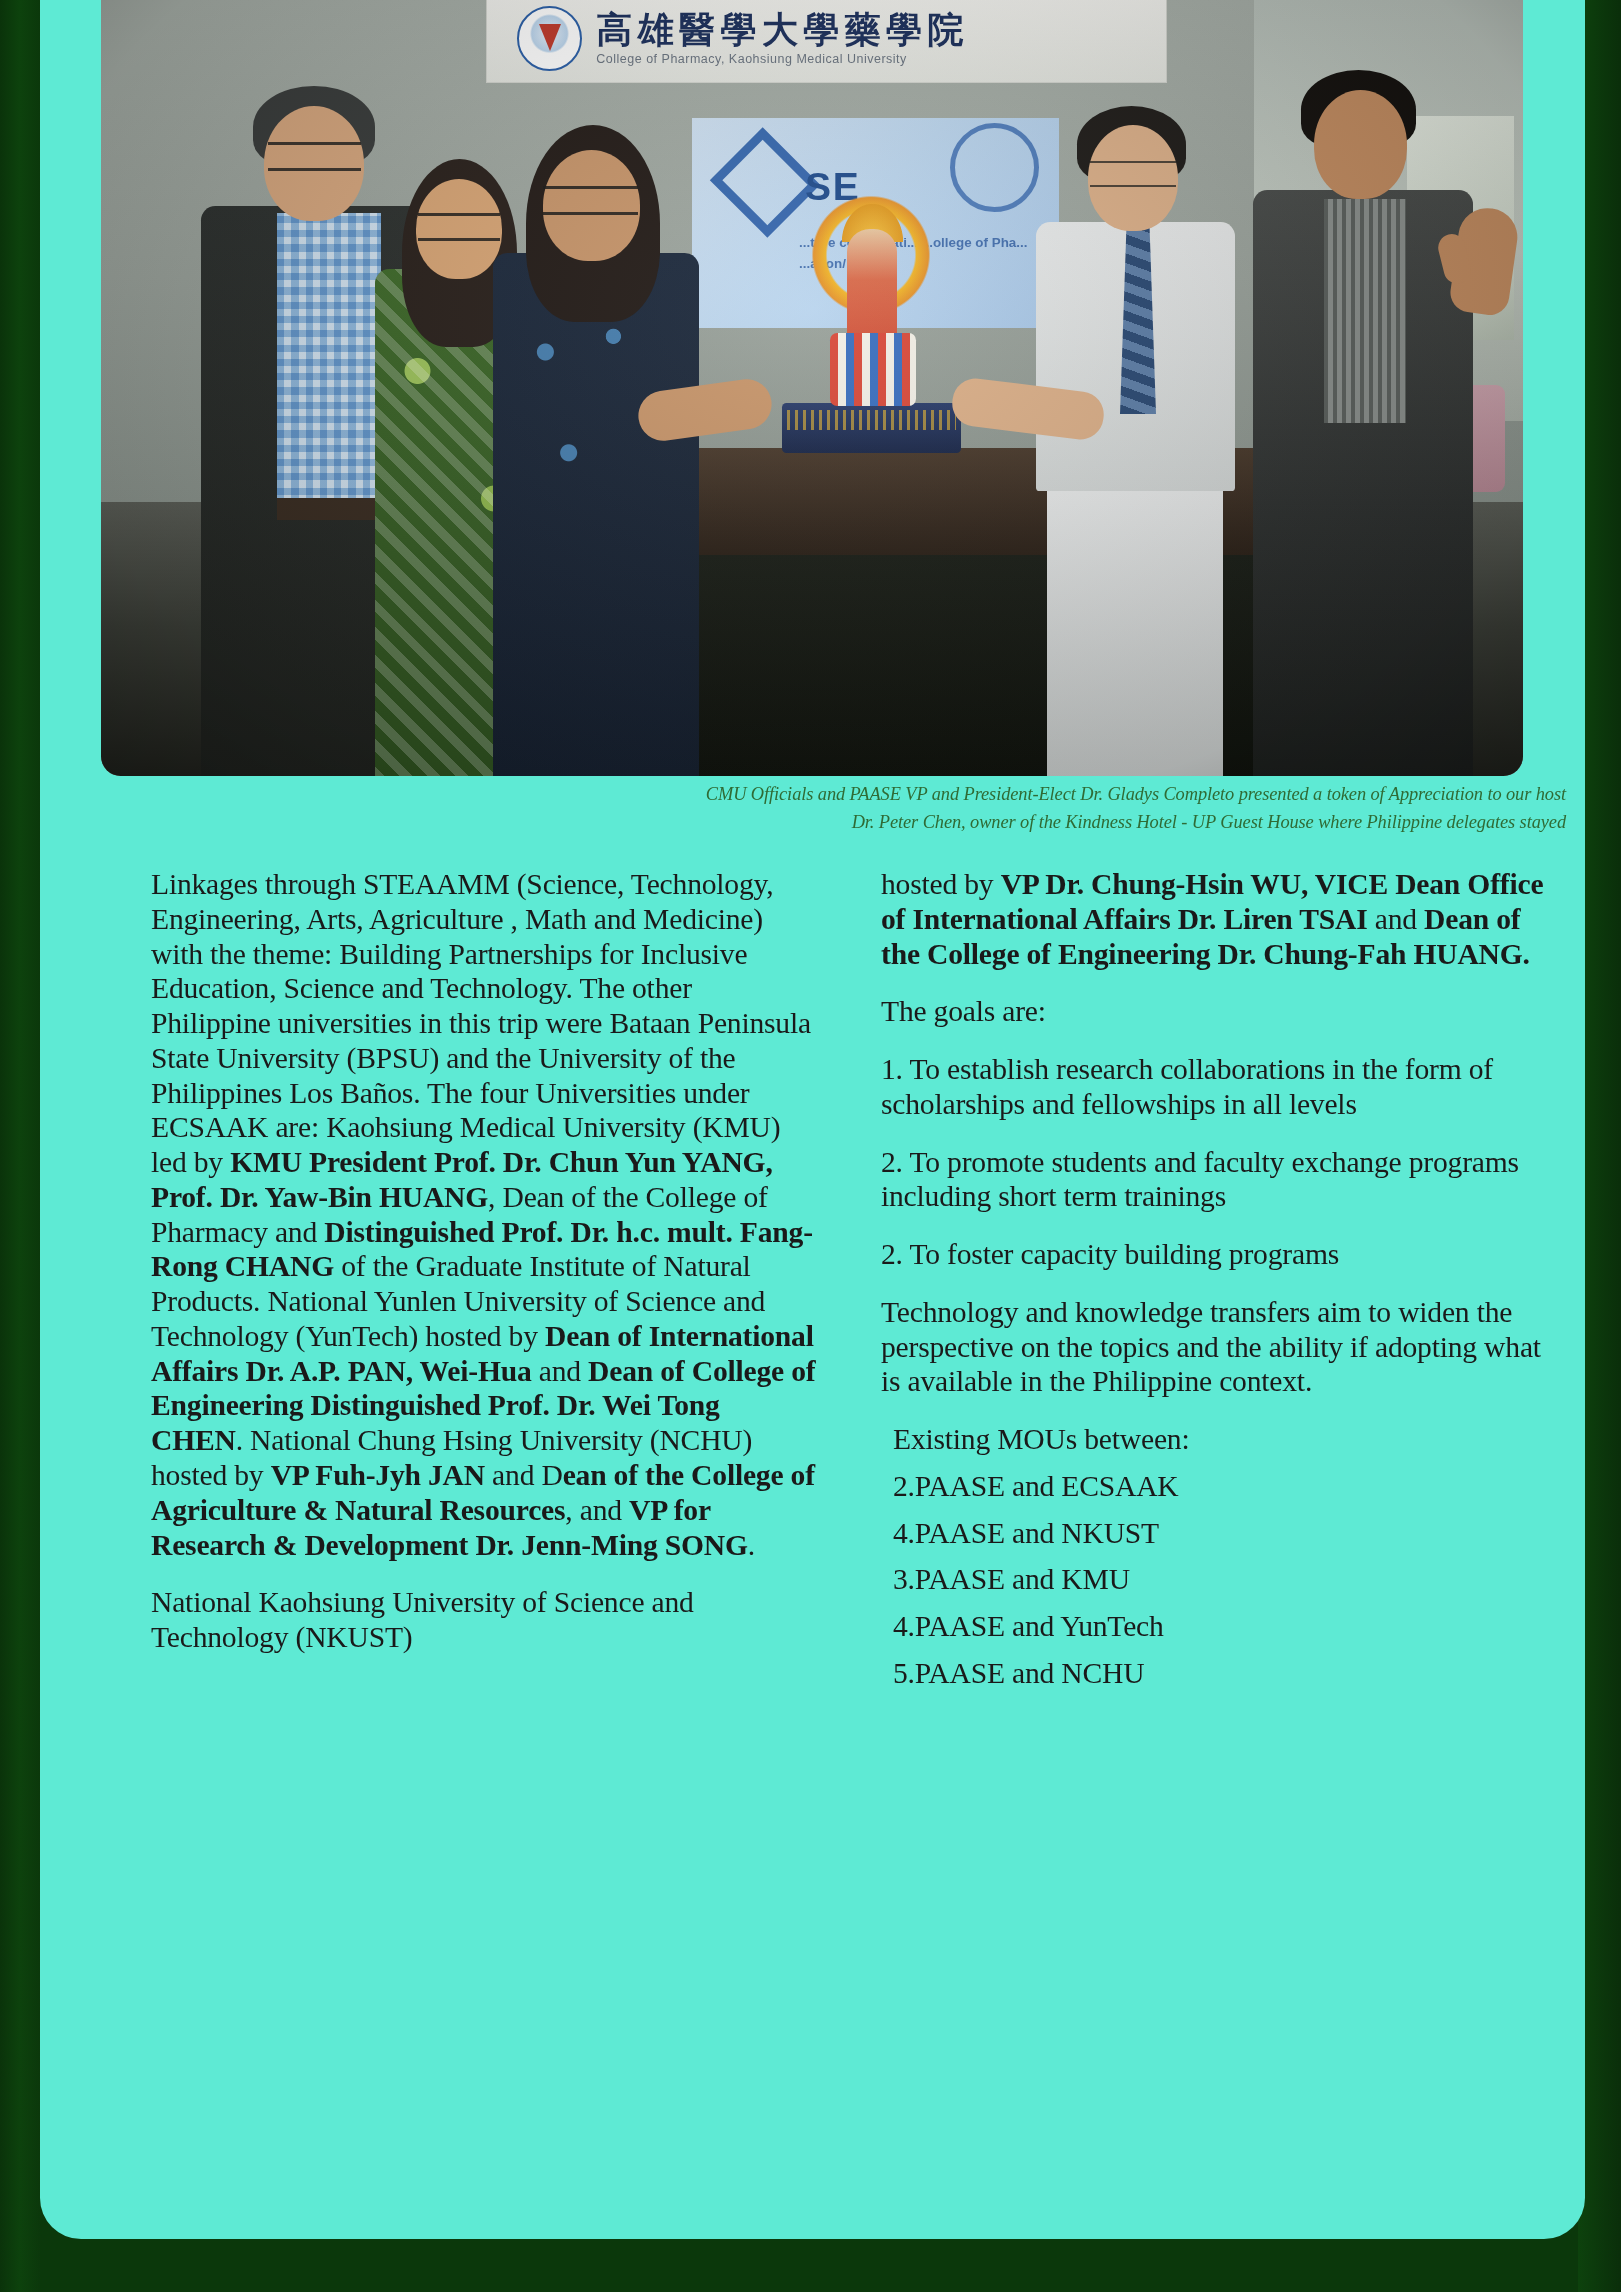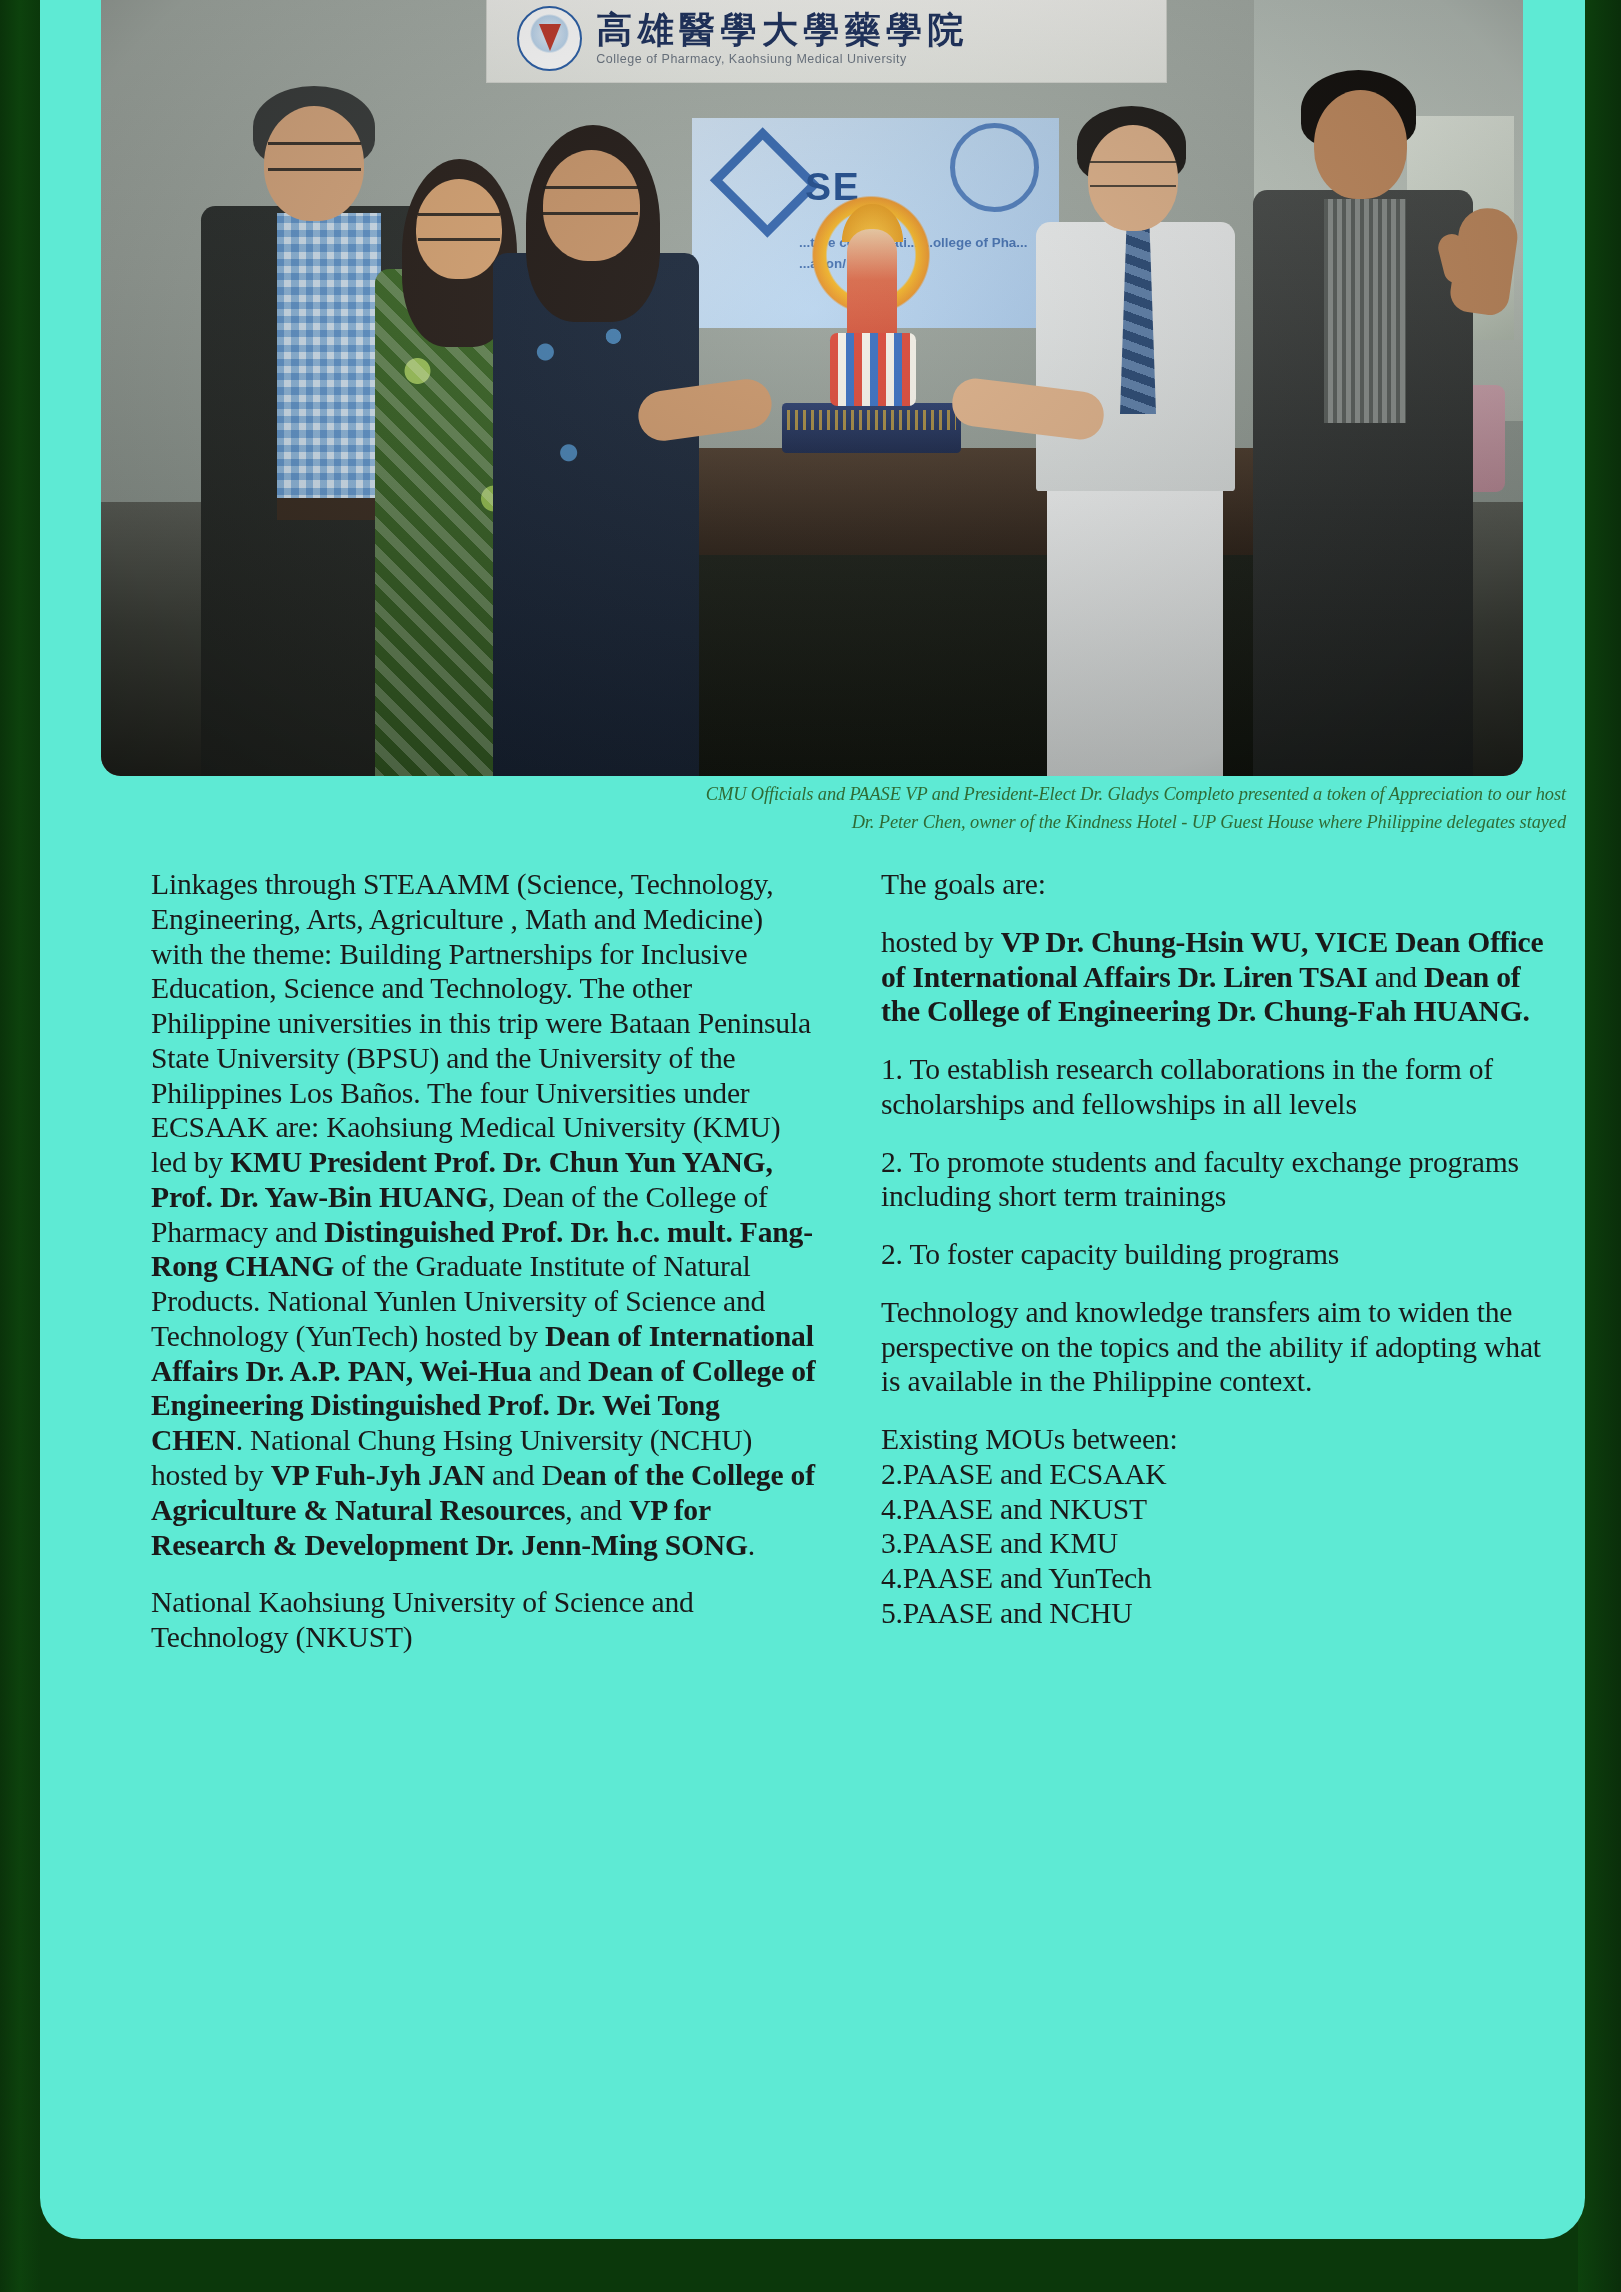--- a/index.html
+++ b/index.html
@@ -357,21 +357,21 @@
   .col p {
     margin: 0 0 23px 0;
     font-size: 29.6px;
     line-height: 1.175;
     color: #1a1a1a;
     font-family: "Liberation Serif", serif;
     text-align: left;
     letter-spacing: -0.2px;
   }
   .col b { font-weight: bold; }
-  .mou-list p { margin: 0; }
+  .mou-list p { margin: 12px; }
 </style>
 </head>
 <body>
 
 <div class="frame">
   <div class="frame-right-shade"></div>
 </div>
 
 <div class="page">
 
@@ -463,23 +463,23 @@
 
   <div class="columns">
 
     <div class="col">
       <p><span>Linkages through STEAAMM (Science, Technology, Engineering, Arts, Agriculture , Math and Medicine) with the theme: Building Partnerships for Inclusive Education, Science and Technology. The other Philippine universities in this trip were Bataan Peninsula State University (BPSU) and the University of the Philippines Los Baños. The four Universities under ECSAAK are: Kaohsiung Medical University (KMU)  led by </span><b>KMU President Prof. Dr. Chun Yun YANG, Prof. Dr. Yaw-Bin HUANG</b><span>, Dean of the College of Pharmacy and </span><b>Distinguished Prof. Dr. h.c. mult. Fang-Rong CHANG</b><span> of the Graduate Institute of Natural Products. National Yunlen University of Science and Technology (YunTech) hosted by </span><b>Dean of International Affairs  Dr. A.P. PAN, Wei-Hua</b><span> and </span><b>Dean of College of Engineering Distinguished Prof. Dr. Wei Tong CHEN</b><span>. National Chung Hsing University  (NCHU) hosted by </span><b>VP Fuh-Jyh JAN</b><span> and D</span><b>ean of the College of Agriculture &amp; Natural Resources</b><span>, and </span><b>VP for Research &amp; Development Dr. Jenn-Ming SONG</b><span>.</span></p>
 
       <p>National Kaohsiung University of Science and Technology (NKUST)</p>
     </div>
 
     <div class="col">
+      <p><span>hosted by </span><b>VP Dr. Chung-Hsin WU, VICE Dean Office of International Affairs Dr. Liren TSAI</b><span> and </span><b>Dean of the College of Engineering Dr. Chung-Fah HUANG.</b></p>
+
       <p>The goals are:</p>
-
-      <p><span>hosted by </span><b>VP Dr. Chung-Hsin WU, VICE Dean Office of International Affairs Dr. Liren TSAI</b><span> and </span><b>Dean of the College of Engineering Dr. Chung-Fah HUANG.</b></p>
 
       <p>1. To establish research collaborations in the form of scholarships and fellowships in all levels</p>
       <p>2. To promote students and faculty exchange programs including short term trainings</p>
       <p>2. To foster capacity building programs</p>
 
       <p>Technology and knowledge transfers aim to widen the perspective on the topics and the ability if adopting what is available in the Philippine context.</p>
 
       <div class="mou-list">
         <p>Existing MOUs between:</p>
         <p>2.PAASE and ECSAAK</p>

